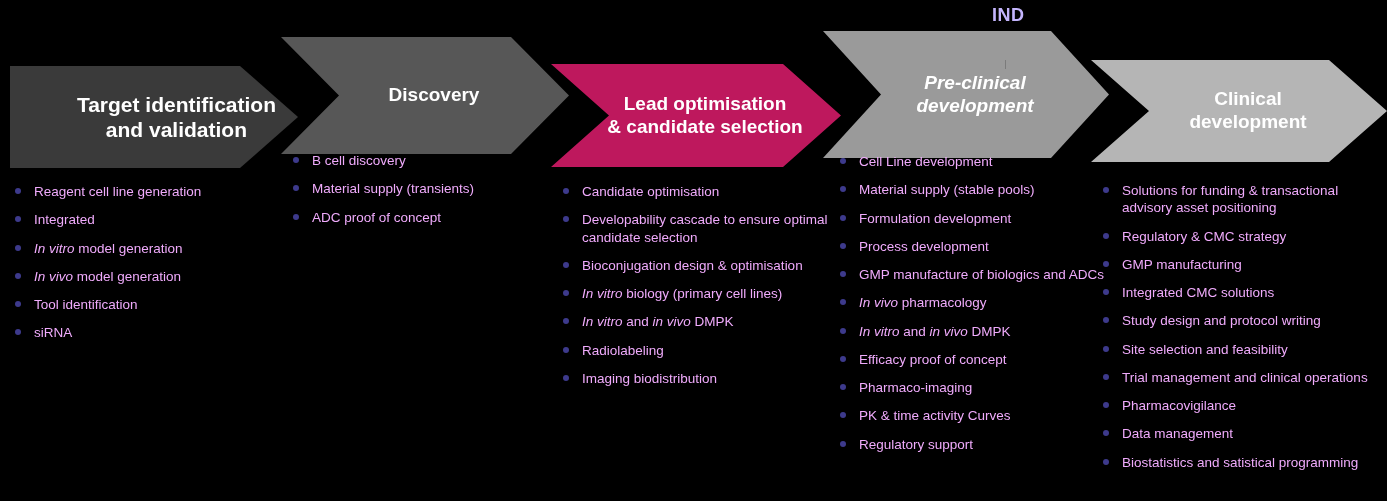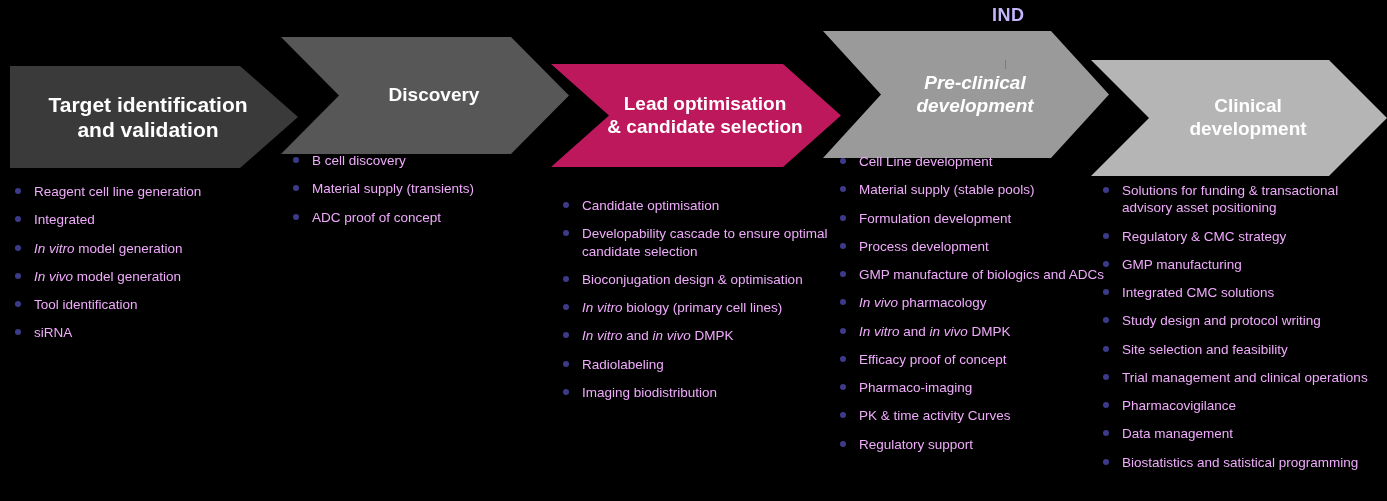--- a/index.html
+++ b/index.html
@@ -38,25 +38,25 @@
   .stage-arrow.first {
     clip-path: polygon(0 0, calc(100% - 58px) 0, 100% 50%, calc(100% - 58px) 100%, 0 100%);
   }
   .stage-arrow .arrow-label {
     padding-left: 40px;
     padding-right: 22px;
     display: block;
   }
   .stage-arrow.first .arrow-label { padding-left: 10px; }
 
-  #arrow-0 { left: 10px;   top: 66px; width: 288px; height: 102px; background: #3a3a3a; font-size: 21px; }
+  #arrow-0 { left: 10px;   top: 66px; width: 288px; height: 102px; background: #3a3a3a; font-size: 21px; justify-content: flex-end; }
   #arrow-1 { left: 281px;  top: 37px; width: 288px; height: 117px; background: #575757; font-size: 19px; }
   #arrow-2 { left: 551px;  top: 64px; width: 290px; height: 103px; background: #be185d; font-size: 19px; }
   #arrow-3 { left: 823px;  top: 31px; width: 286px; height: 127px; background: #9a9a9a; font-size: 19px; font-style: italic; }
-  #arrow-4 { left: 1091px; top: 60px; width: 296px; height: 116px; background: #b5b5b5; font-size: 19px; }
+  #arrow-4 { left: 1091px; top: 60px; width: 296px; height: 102px; background: #b5b5b5; font-size: 19px; }
 
   
   #ind-marker {
     position: absolute;
     left: 992px;
     top: 5px;
     color: #c4b5fd;
     font-size: 18px;
     font-weight: bold;
     letter-spacing: 0.5px;
@@ -91,21 +91,21 @@
     top: 5px;
     width: 6px;
     height: 6px;
     border-radius: 50%;
     background: #3d3a8c;
   }
   .bullet-item i { font-style: italic; }
 
   #list-0 { left: 10px;   top: 183px; width: 270px; }
   #list-1 { left: 288px;  top: 152px; width: 262px; }
-  #list-2 { left: 558px;  top: 197px; width: 276px; }
+  #list-2 { left: 558px;  top: 183px; width: 276px; }
   #list-3 { left: 835px;  top: 153px; width: 270px; }
   #list-4 { left: 1098px; top: 182px; width: 284px; }
 </style>
 </head>
 <body>
 
 <div class="canvas">
 
   <div class="stage-arrow first" id="arrow-0">
     <span class="arrow-label">Target identification<br>and validation</span>

